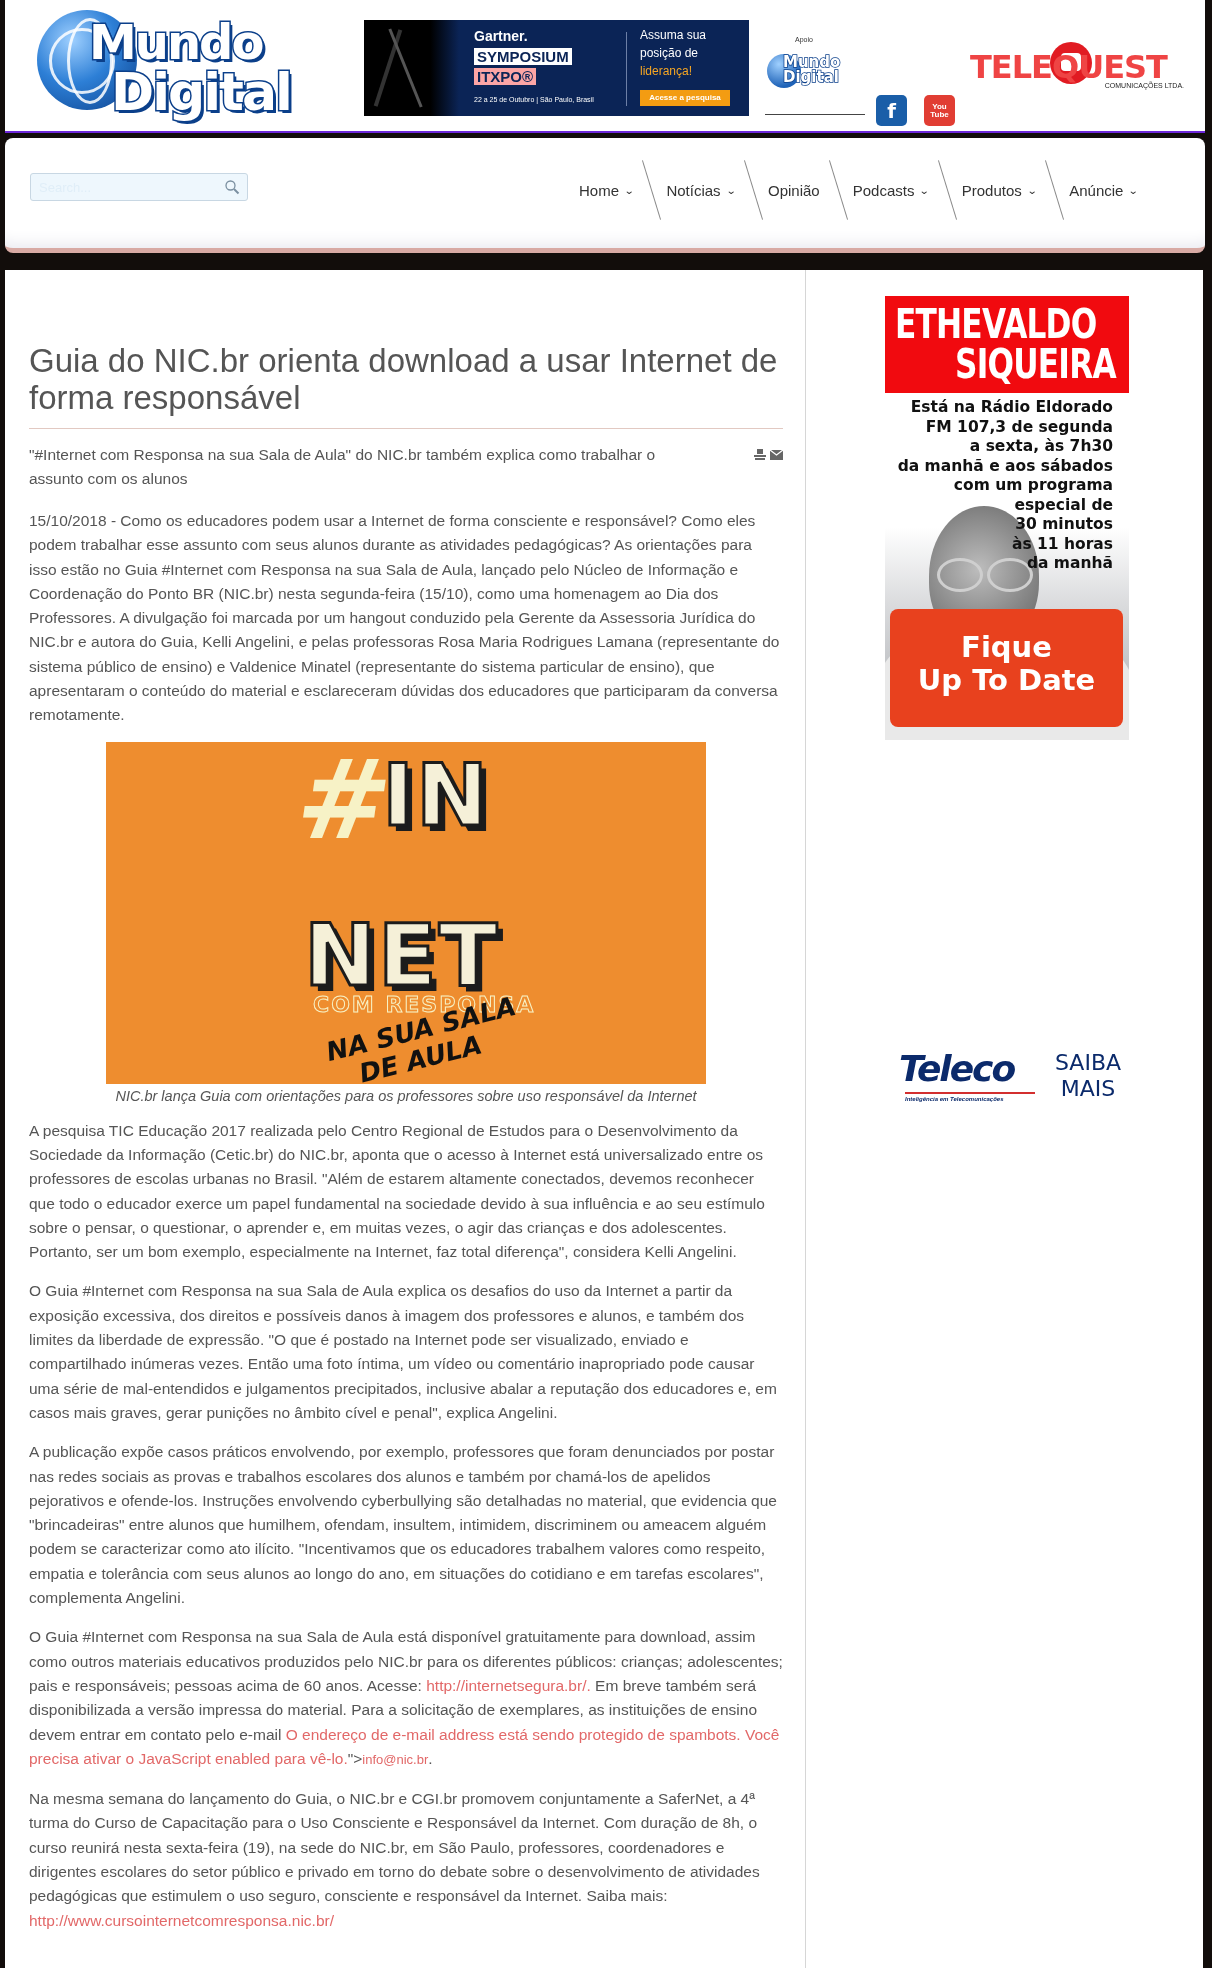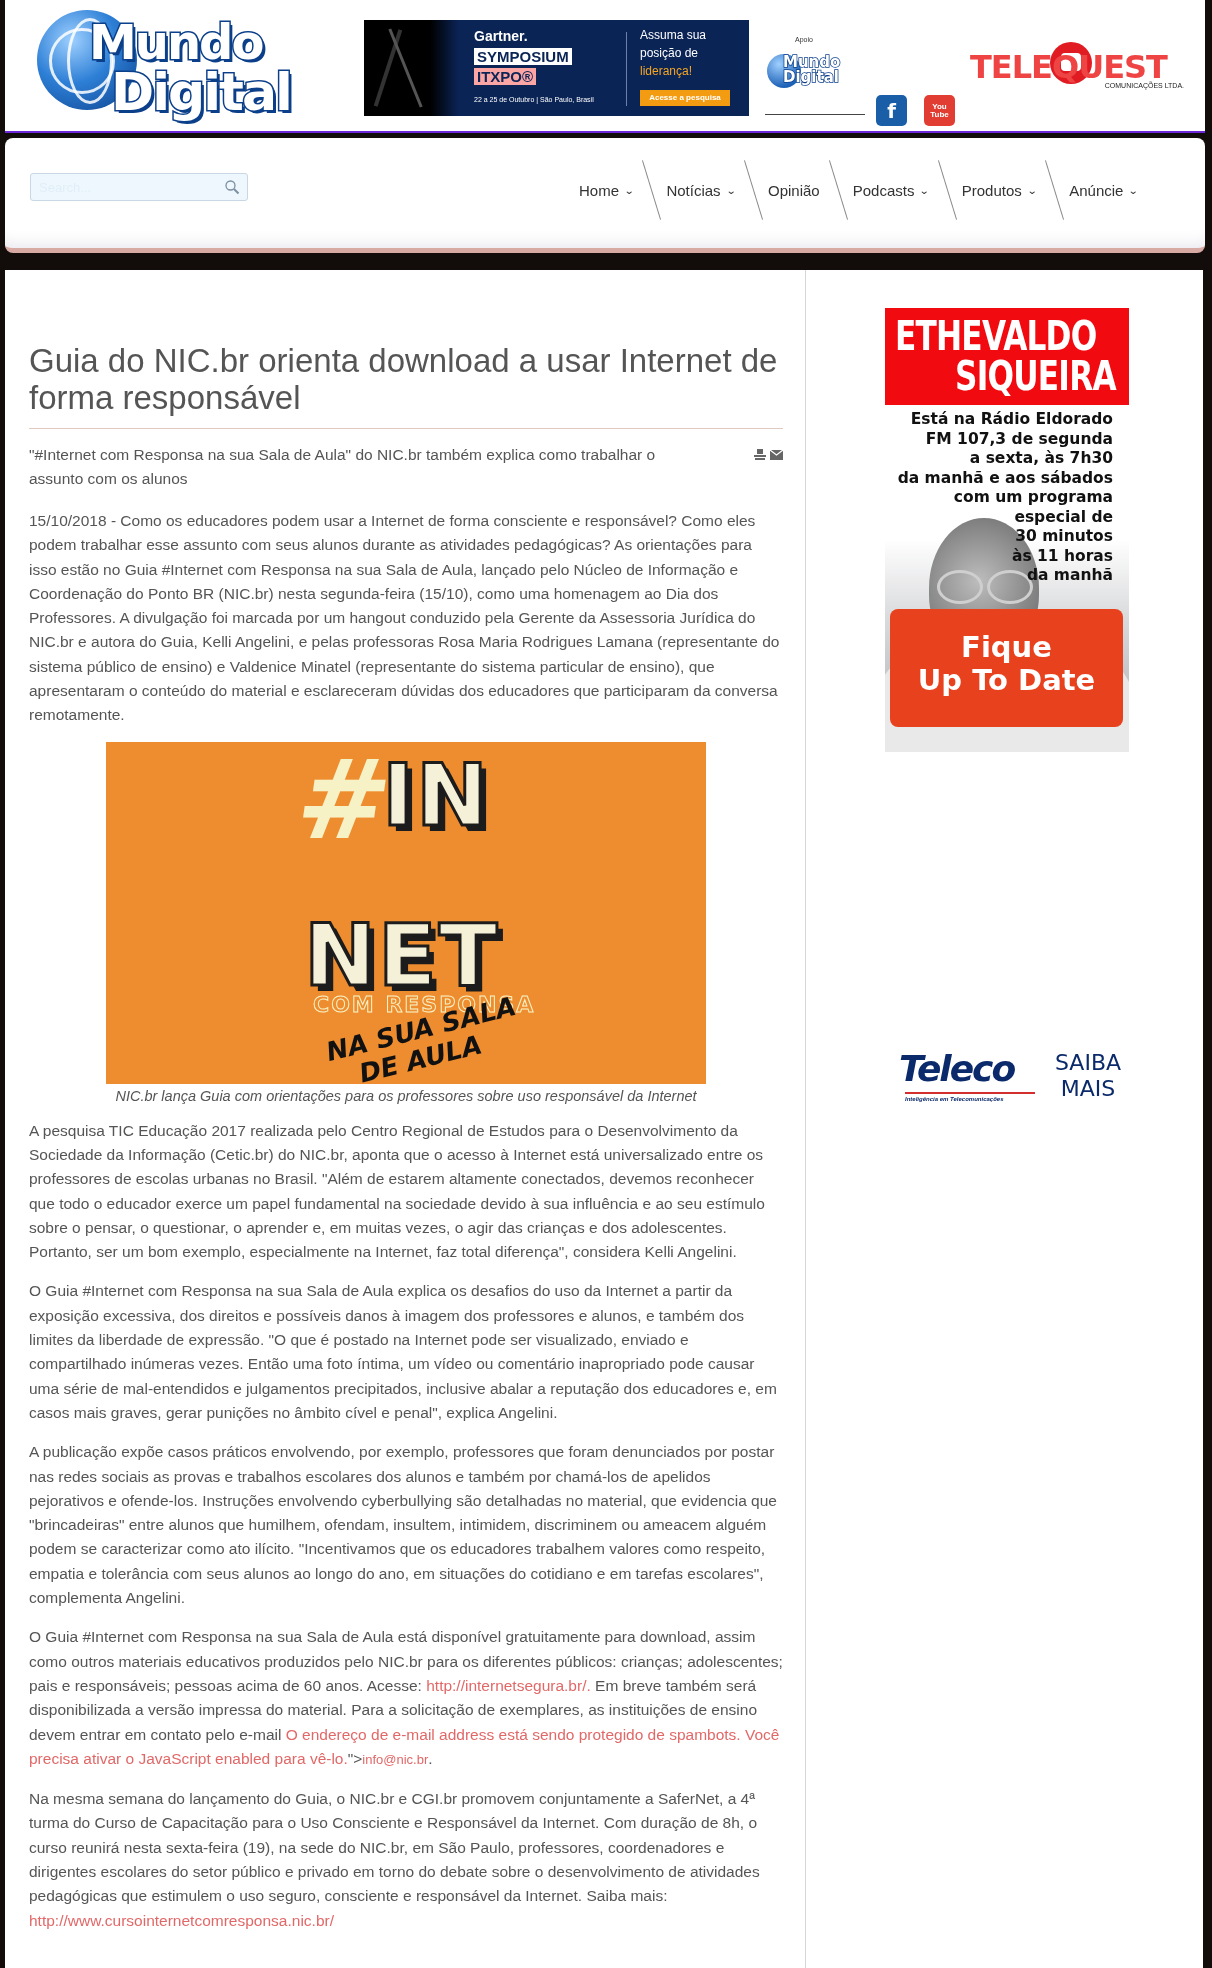--- a/index.html
+++ b/index.html
@@ -81,21 +81,21 @@
   .fig-img .l1 { left: 276px; top: 14px; }
   .fig-img .l2 { left: 198px; top: 94px; }
   .fig-img .l3 { left: 198px; top: 174px; }
   .fig-img .com { position: absolute; left: 207px; top: 250px; font-size: 22px; font-weight: bold; color: transparent; -webkit-text-stroke: 1px #f7f2c6; letter-spacing: 2px; font-family: "DejaVu Sans", sans-serif; }
   .fig-img .na { position: absolute; left: 218px; top: 272px; font-size: 26px; font-weight: bold; font-style: italic; color: #111; transform: rotate(-14deg); font-family: "DejaVu Sans", sans-serif; }
   .fig-img .de { position: absolute; left: 252px; top: 302px; font-size: 26px; font-weight: bold; font-style: italic; color: #111; transform: rotate(-14deg); font-family: "DejaVu Sans", sans-serif; }
   .caption { margin-top: 4px; font-size: 14.5px; font-style: italic; color: #555; }
 
   
   .sidebar { position: absolute; left: 880px; top: 0; width: 250px; }
-  .ad-ethevaldo { position: absolute; left: 0; top: 26px; width: 244px; height: 444px; background: linear-gradient(180deg,#fff 0%,#fff 52%,#d9dadc 70%,#a8abaf 100%); overflow: hidden; margin-top: 12px; }
+  .ad-ethevaldo { position: absolute; left: 0; top: 26px; width: 244px; height: 444px; background: linear-gradient(180deg,#fff 0%,#fff 52%,#d9dadc 70%,#a8abaf 100%); overflow: hidden; }
   .ad-ethevaldo .band { position: absolute; left: 0; top: 0; width: 244px; height: 97px; background: #f10a0f; }
   .ad-ethevaldo .n1, .ad-ethevaldo .n2 { position: absolute; color: #fff; font-weight: bold; font-family: "DejaVu Sans", sans-serif; font-size: 40px; line-height: 40px; transform: scaleX(.78); transform-origin: left; letter-spacing: -1px; }
   .ad-ethevaldo .n1 { left: 10px; top: 8px; }
   .ad-ethevaldo .n2 { left: 70px; top: 48px; }
   .ad-ethevaldo .txt { position: absolute; right: 16px; top: 102px; width: 230px; text-align: right; font-family: "DejaVu Sans", sans-serif; font-weight: bold; color: #111; font-size: 15.5px; line-height: 19.5px; }
   .ad-ethevaldo .person { position: absolute; left: 20px; top: 210px; width: 160px; height: 240px; }
   .ad-ethevaldo .head { position: absolute; left: 24px; top: 0; width: 110px; height: 140px; border-radius: 50% 50% 45% 45%; background: radial-gradient(circle at 45% 45%,#bdbdbd,#6e6e6e 80%); }
   .ad-ethevaldo .glasses { position: absolute; left: 32px; top: 52px; width: 96px; height: 28px; }
   .ad-ethevaldo .glasses::before, .ad-ethevaldo .glasses::after { content:""; position:absolute; top:0; width:40px; height:28px; border: 3px solid #cfcfcf; border-radius: 50%; }
   .ad-ethevaldo .glasses::before { left: 0; } .ad-ethevaldo .glasses::after { right: 0; }

